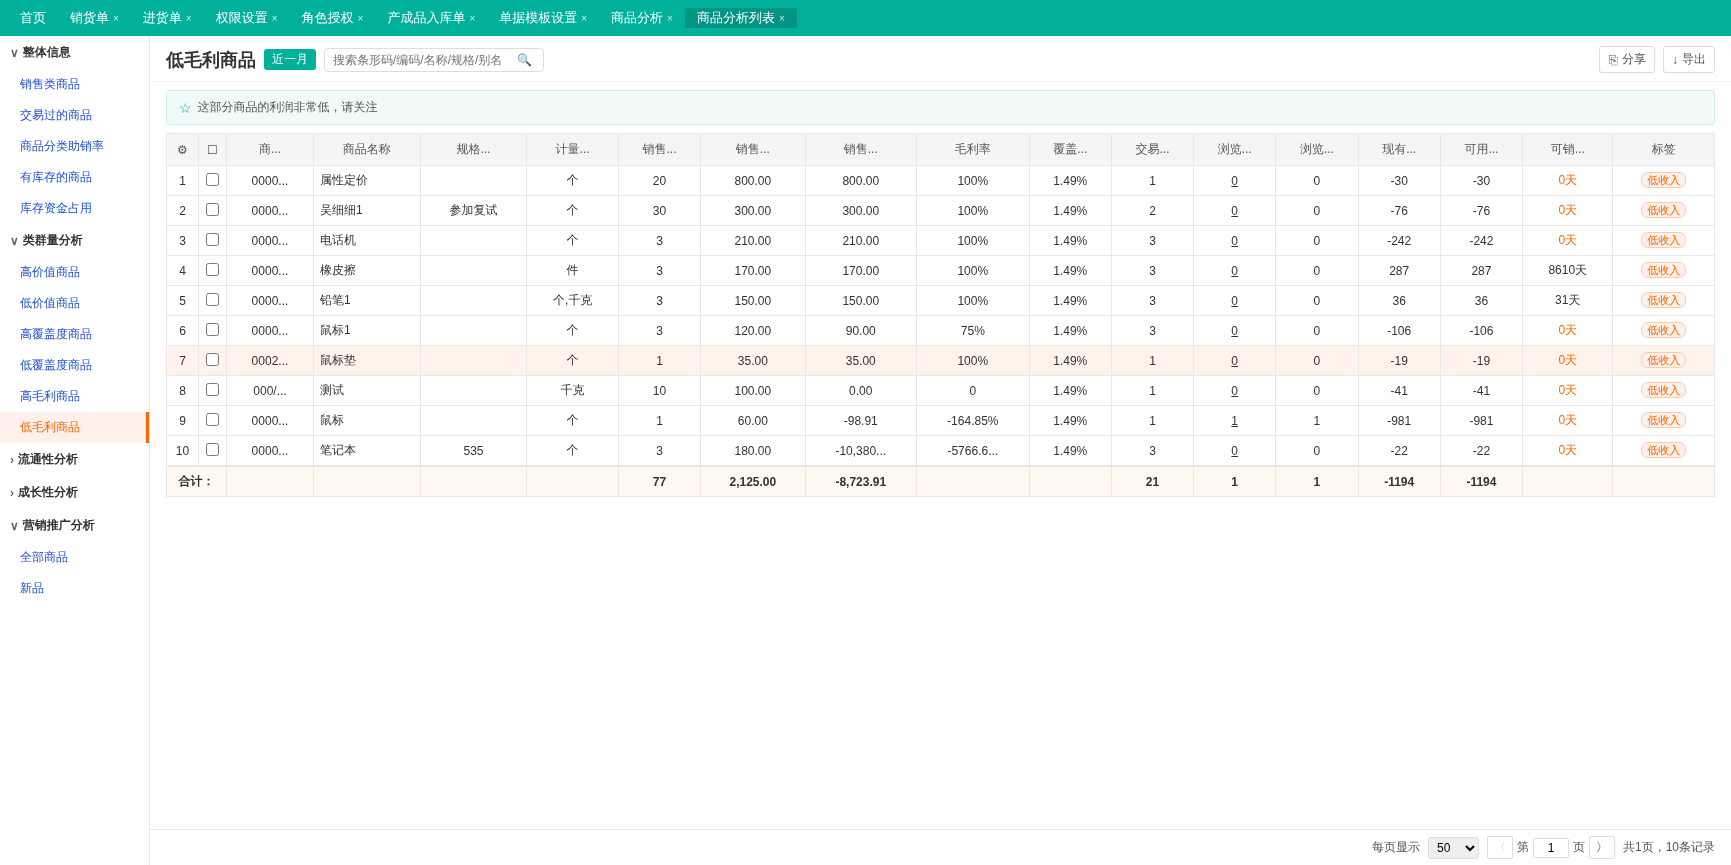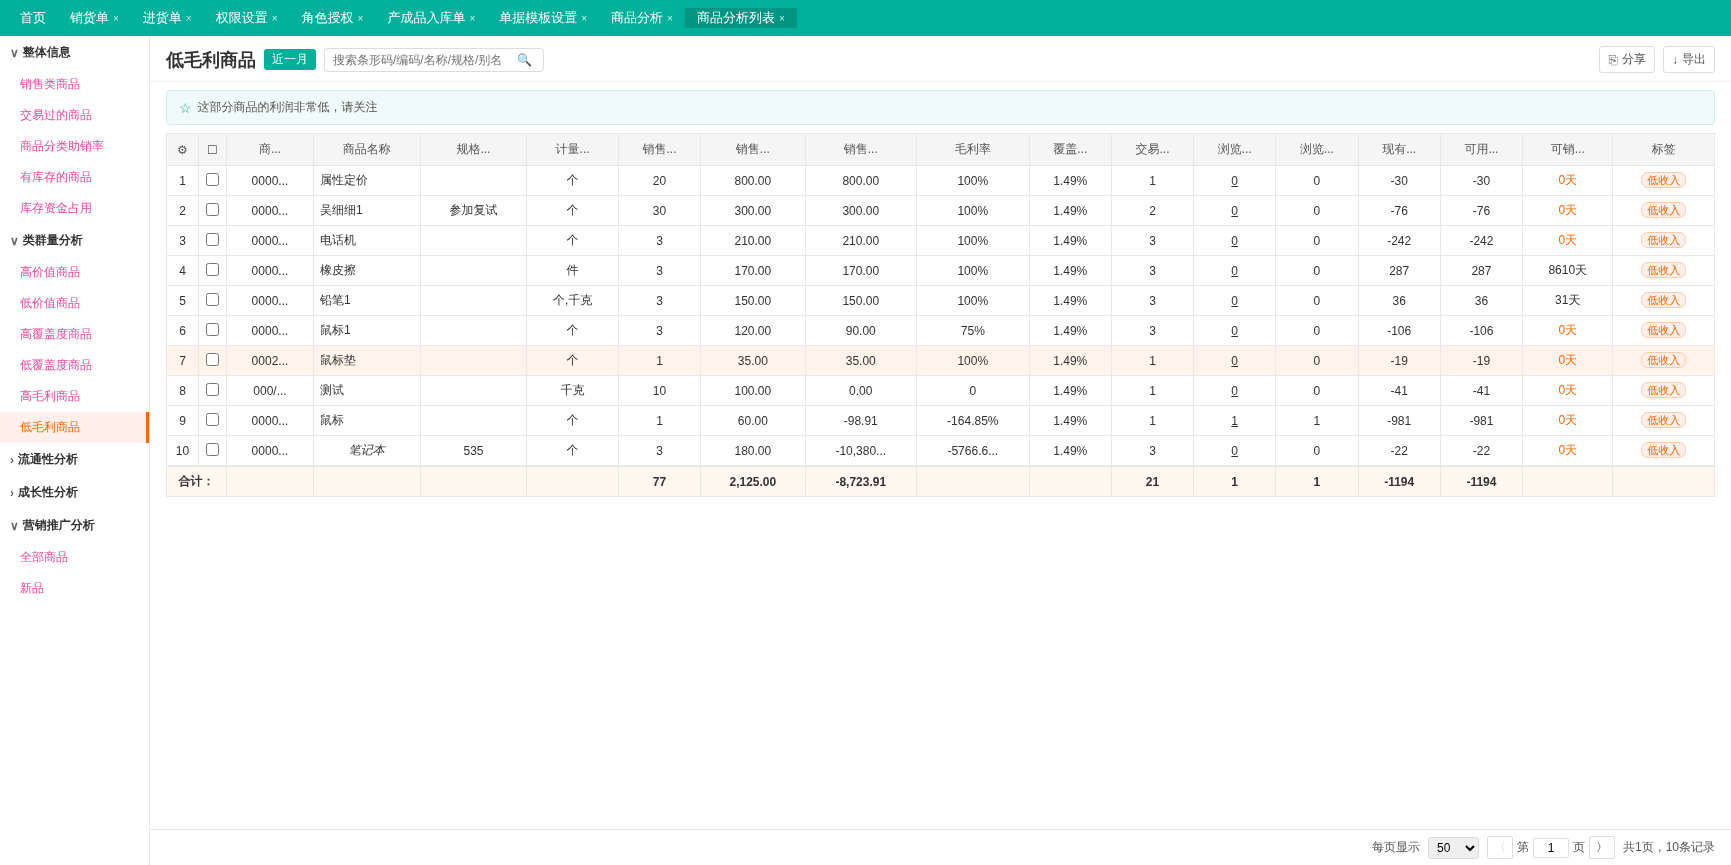--- a/index.html
+++ b/index.html
@@ -46,21 +46,21 @@
       padding: 8px 10px;
       font-size: 12px;
       color: #333;
       cursor: pointer;
       font-weight: bold;
     }
     .sidebar-group-title .arrow { margin-right: 4px; color: #666; }
     .sidebar-item {
       padding: 7px 10px 7px 20px;
       font-size: 12px;
-      color: #ec4899;
+      color: #1d4ed8;
       cursor: pointer;
       white-space: nowrap;
     }
     .sidebar-item.active { background: #fff0eb; color: #ff6600; border-right: 3px solid #ff6600; }
 
     
     .content {
       flex: 1;
       display: flex;
       flex-direction: column;
@@ -548,21 +548,21 @@
       <td>1</td>
       <td>-981</td>
       <td>-981</td>
       <td><span style="color:#ff6600;">0天</span></td>
       <td><span class="tag-low-income">低收入</span></td>
     </tr>
             <tr>
       <td>10</td>
       <td><input type="checkbox" style=""></td>
       <td>0000...</td>
-      <td style="text-align:center;font-style:italic;">笔记本</td>
+      <td style="text-align:left;">笔记本</td>
       <td>535</td>
       <td>个</td>
       <td>3</td>
       <td>180.00</td>
       <td>-10,380...</td>
       <td>-5766.6...</td>
       <td>1.49%</td>
       <td>3</td>
       <td><span class="underline">0</span></td>
       <td>0</td>

